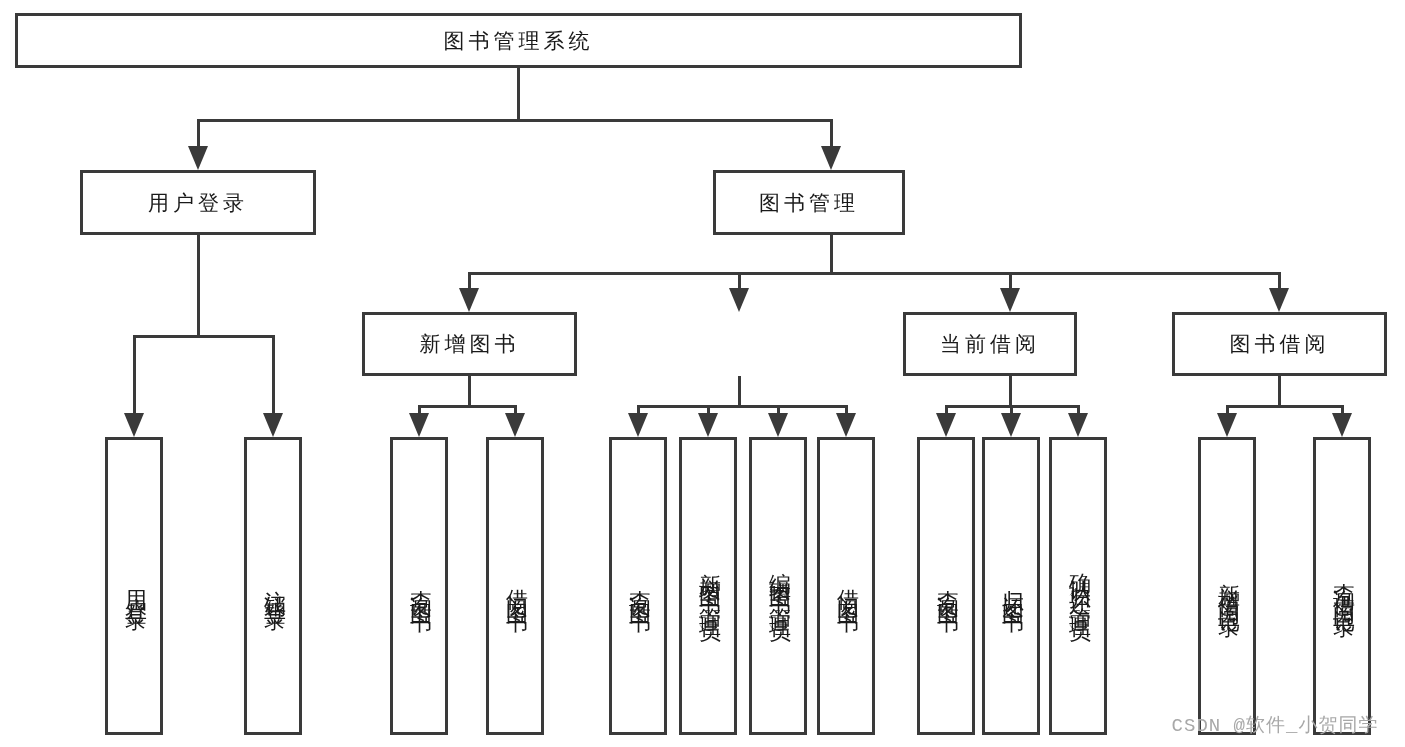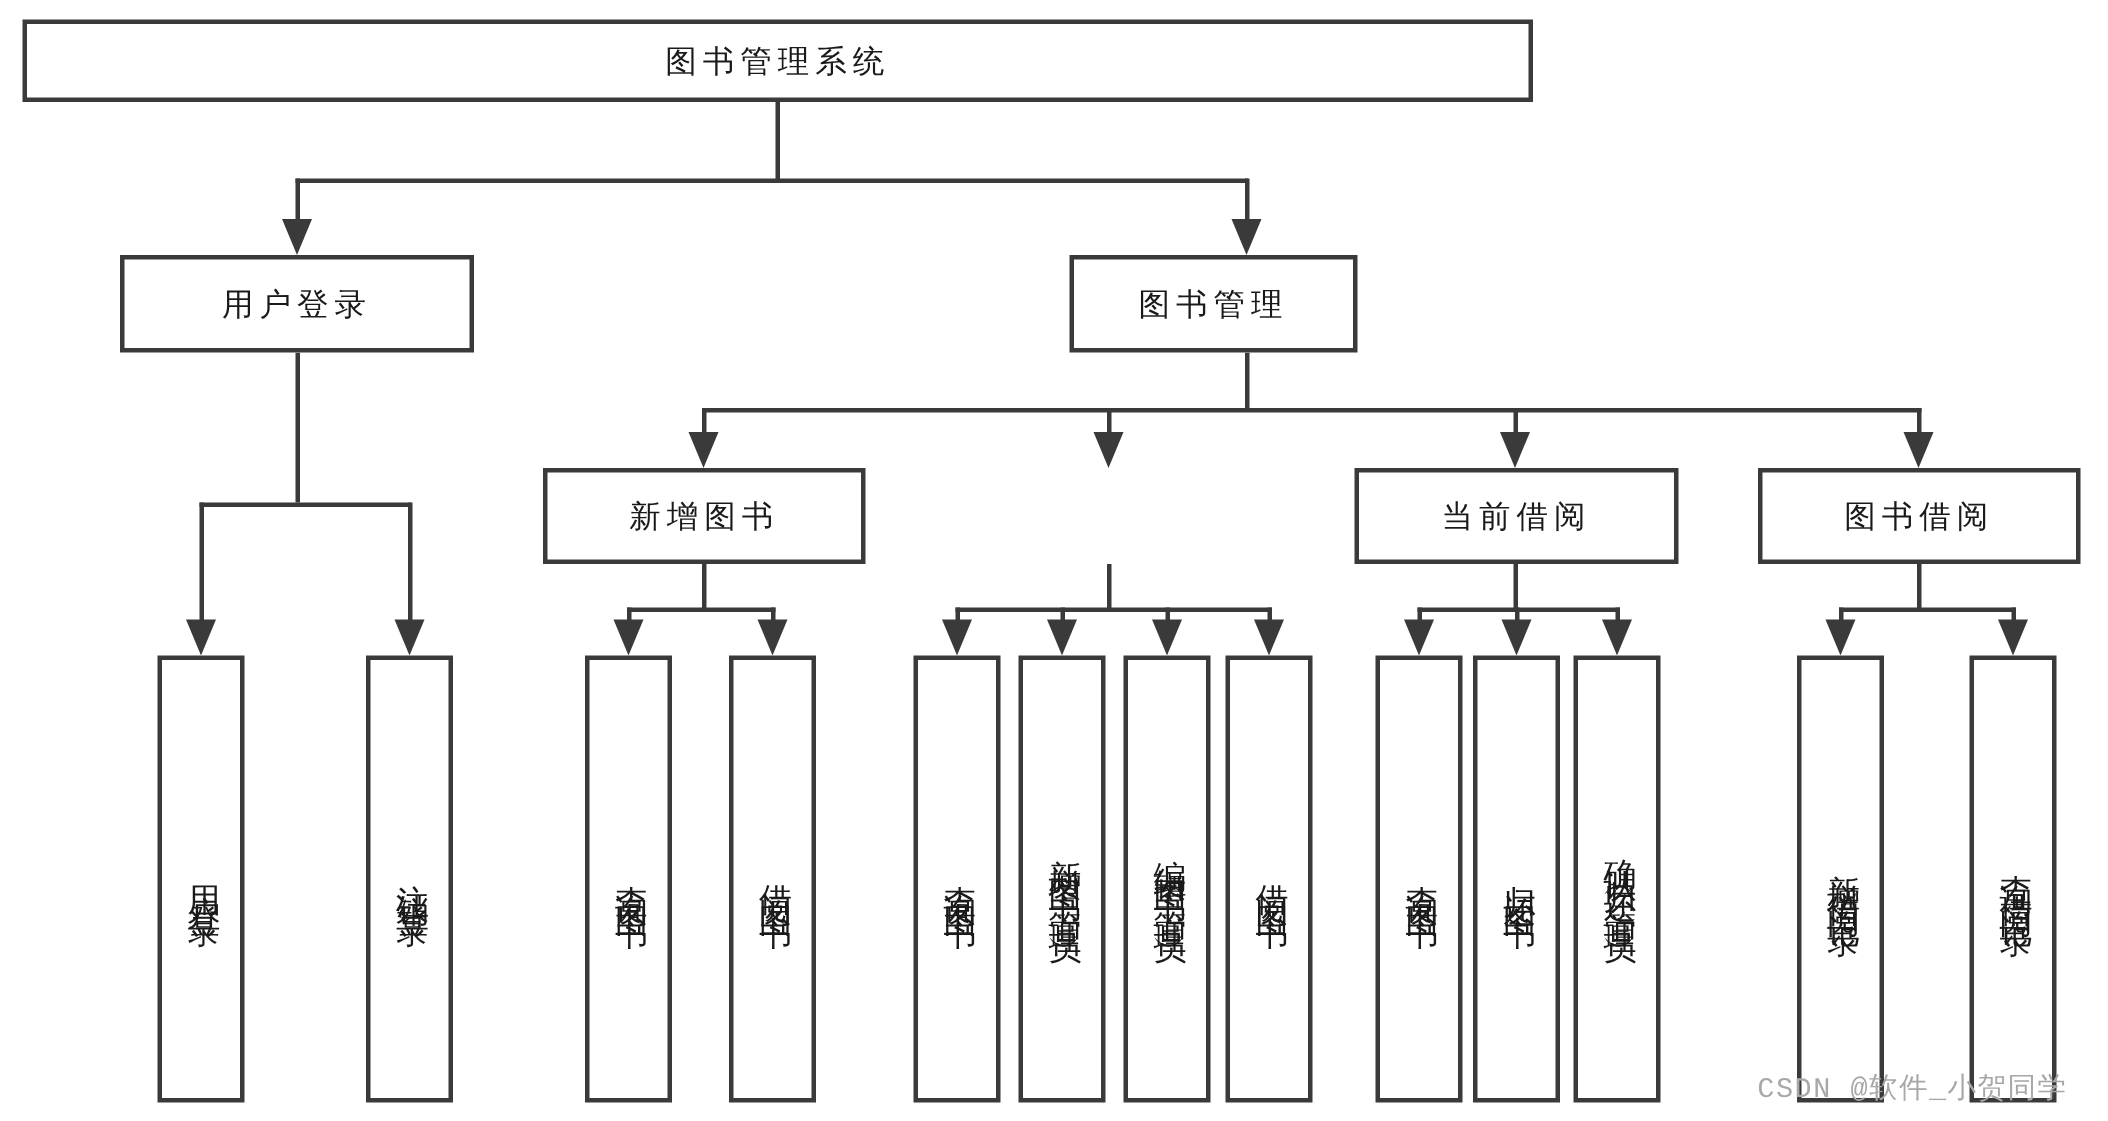--- a/index.html
+++ b/index.html
@@ -97,21 +97,21 @@
   <i class="arrow" style="left:1068px;top:413px"></i>
   <i class="arrow" style="left:1217px;top:413px"></i>
   <i class="arrow" style="left:1332px;top:413px"></i>
 
   <div class="node" style="left:15px;top:13px;width:1007px;height:55px">图书管理系统</div>
 
   <div class="node" style="left:80px;top:170px;width:236px;height:65px">用户登录</div>
   <div class="node" style="left:713px;top:170px;width:192px;height:65px">图书管理</div>
 
   <div class="node" style="left:362px;top:312px;width:215px;height:64px">新增图书</div>
-  <div class="node" style="left:903px;top:312px;width:216px;height:64px">当前借阅</div>
+  <div class="node" style="left:903px;top:312px;width:174px;height:64px">当前借阅</div>
   <div class="node" style="left:1172px;top:312px;width:215px;height:64px">图书借阅</div>
 
   <div class="leaf" style="left:105px">用户登录</div>
   <div class="leaf" style="left:244px">注销登录</div>
 
   <div class="leaf" style="left:390px">查询图书</div>
   <div class="leaf" style="left:486px">借阅图书</div>
 
   <div class="leaf" style="left:609px">查询图书</div>
   <div class="leaf" style="left:679px">新增图书（管理员）</div>

